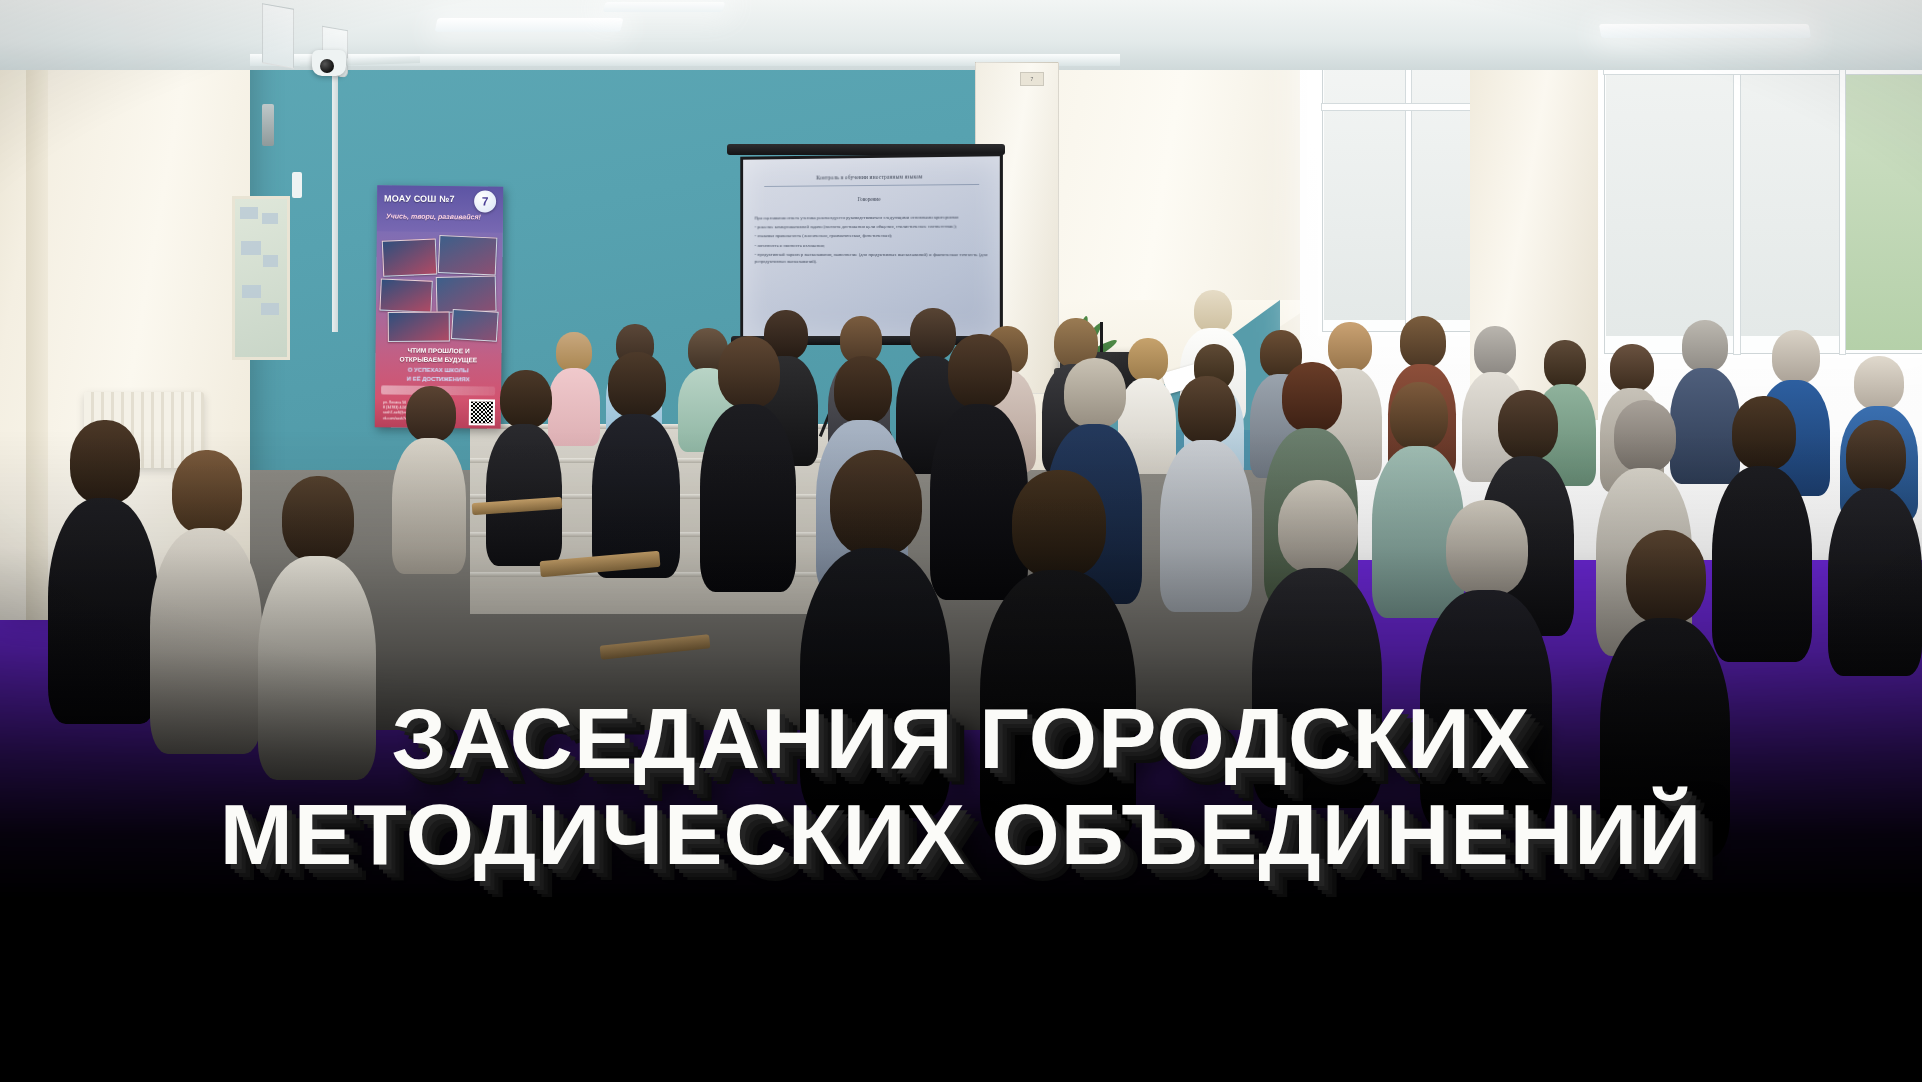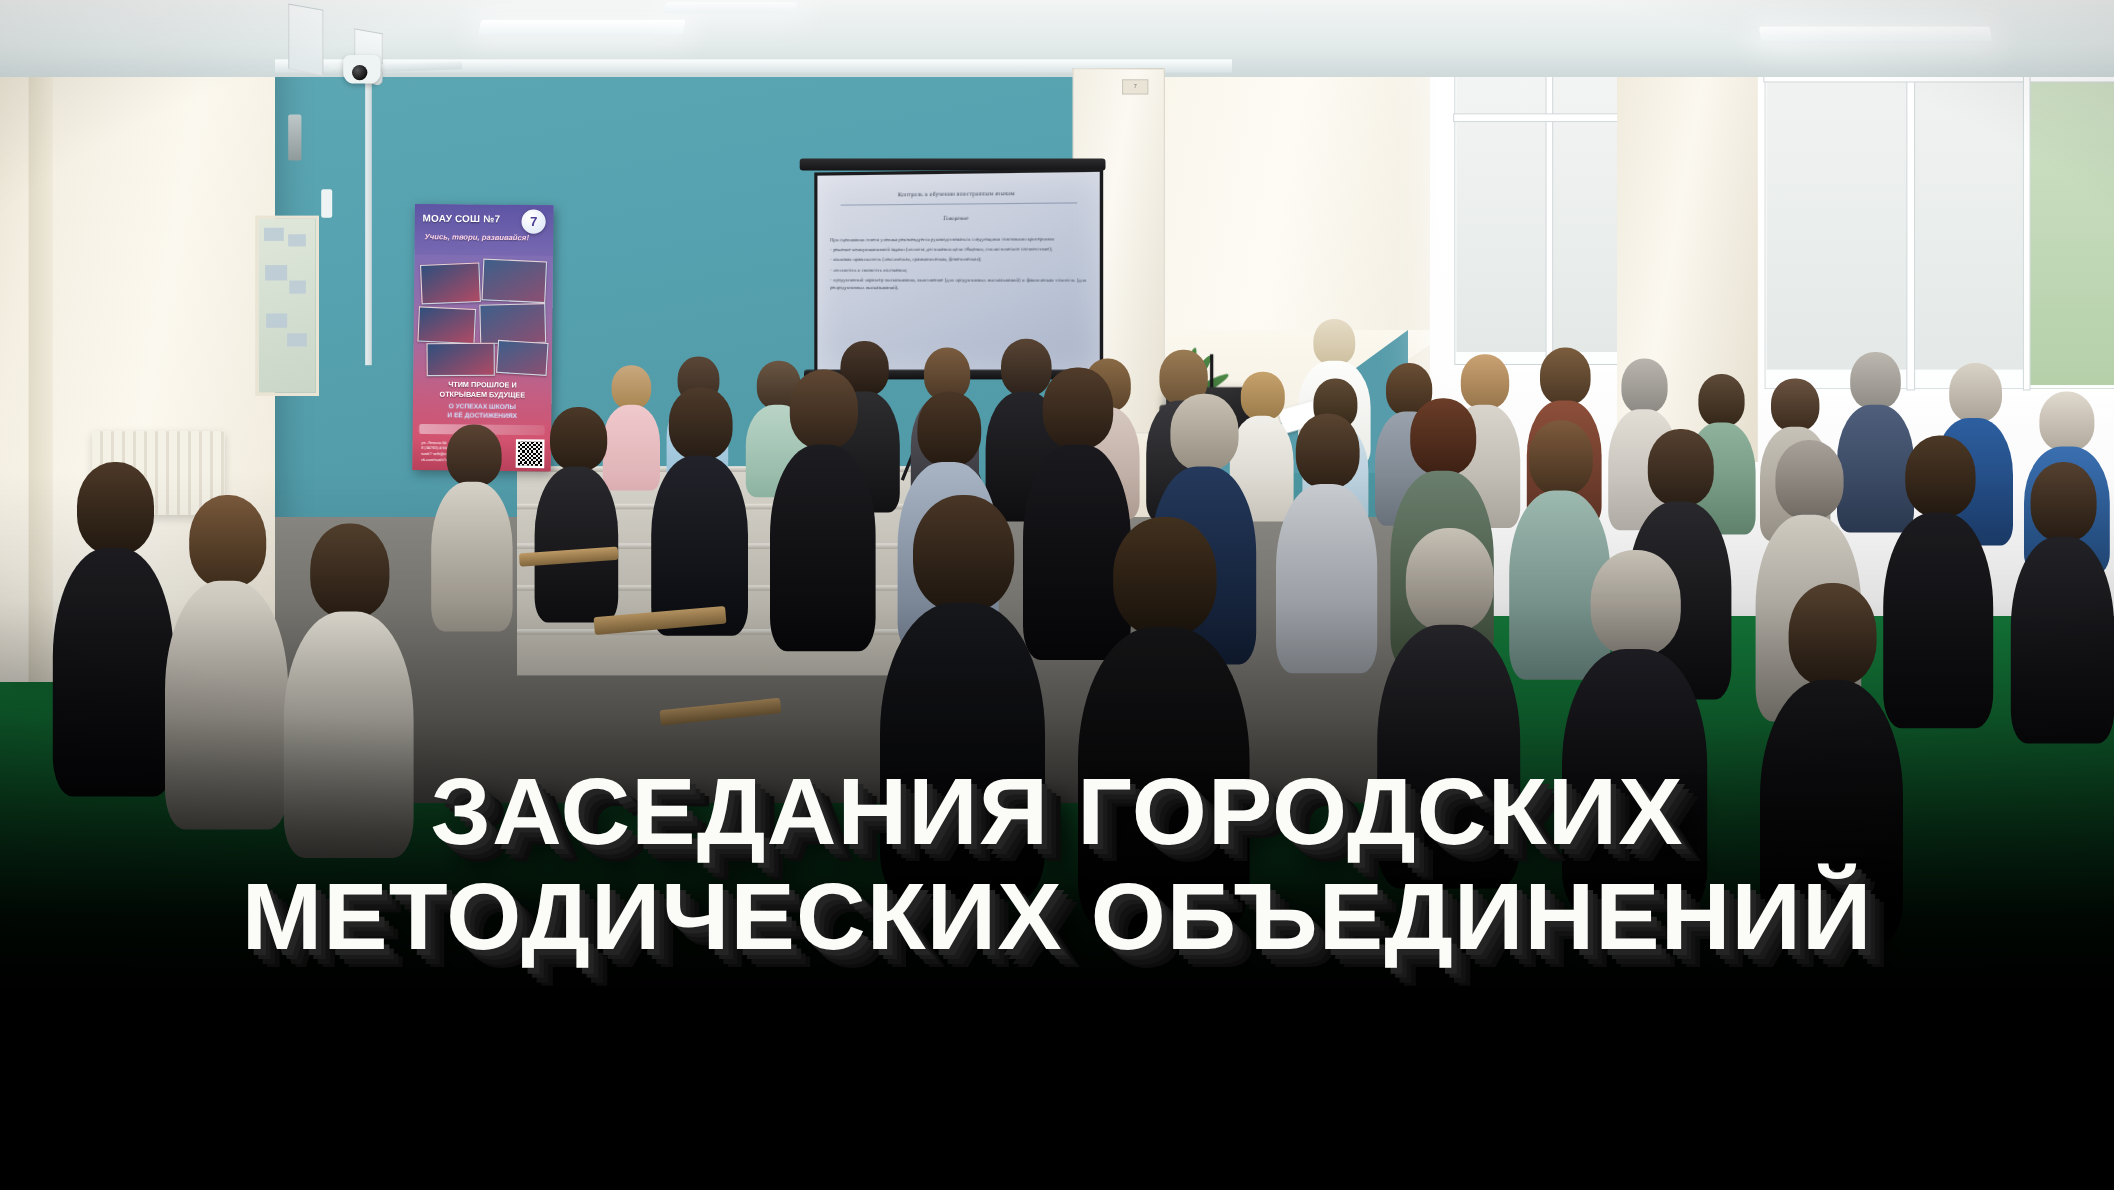--- a/index.html
+++ b/index.html
@@ -3,21 +3,21 @@
 <meta charset="utf-8">
 <title>Заседания городских методических объединений</title>
 <style>
   html,body{margin:0;padding:0;background:#000;}
   body{font-family:"Liberation Sans",sans-serif;}
 
   #stage{
     position:relative;
     width:1922px;height:1082px;
     overflow:hidden;
-    background:#15803d;
+    background:#6d28d9;
   }
 
   
   .photo{position:absolute;inset:0;overflow:hidden;}
 
   
   .wall-teal{
     position:absolute;left:0;top:0;width:1120px;height:560px;
     background:linear-gradient(170deg,#5fa9b6 0%,#57a2b0 40%,#4d95a3 100%);
   }

